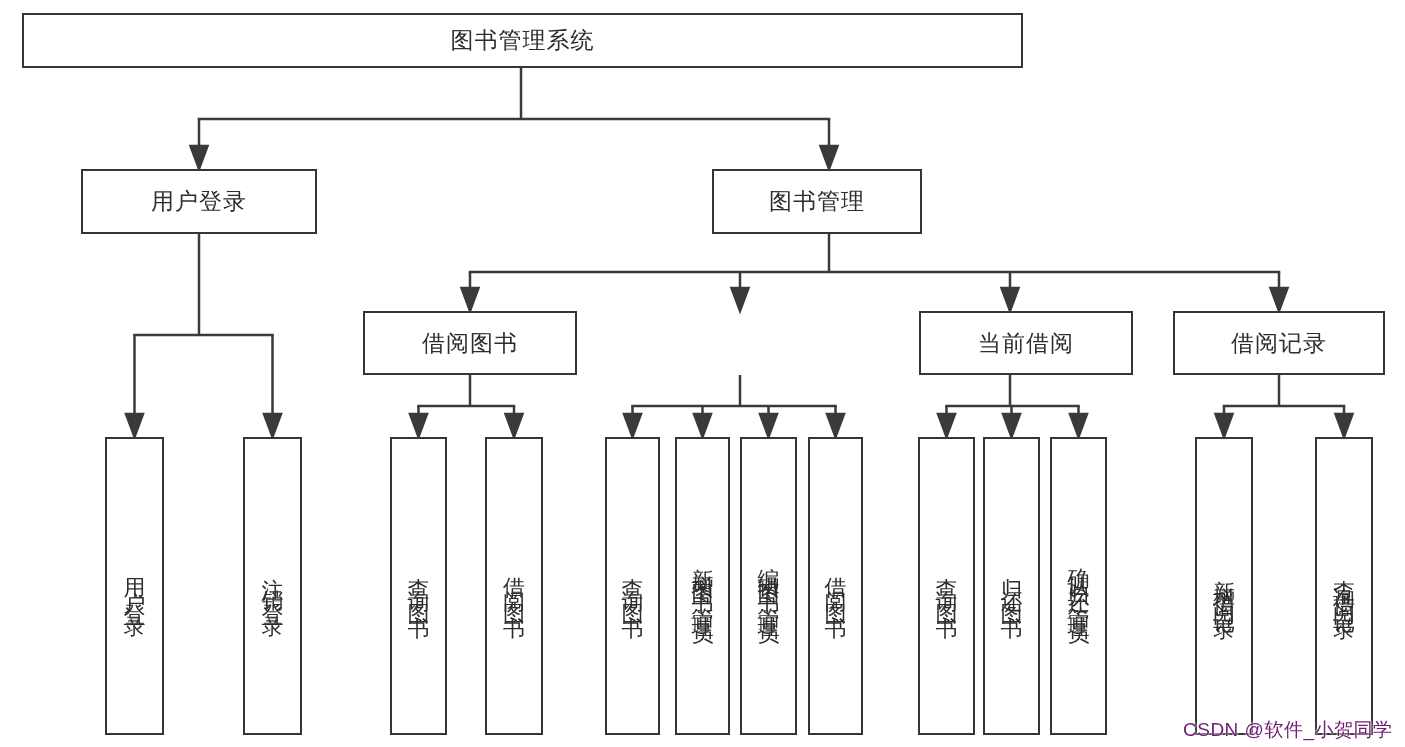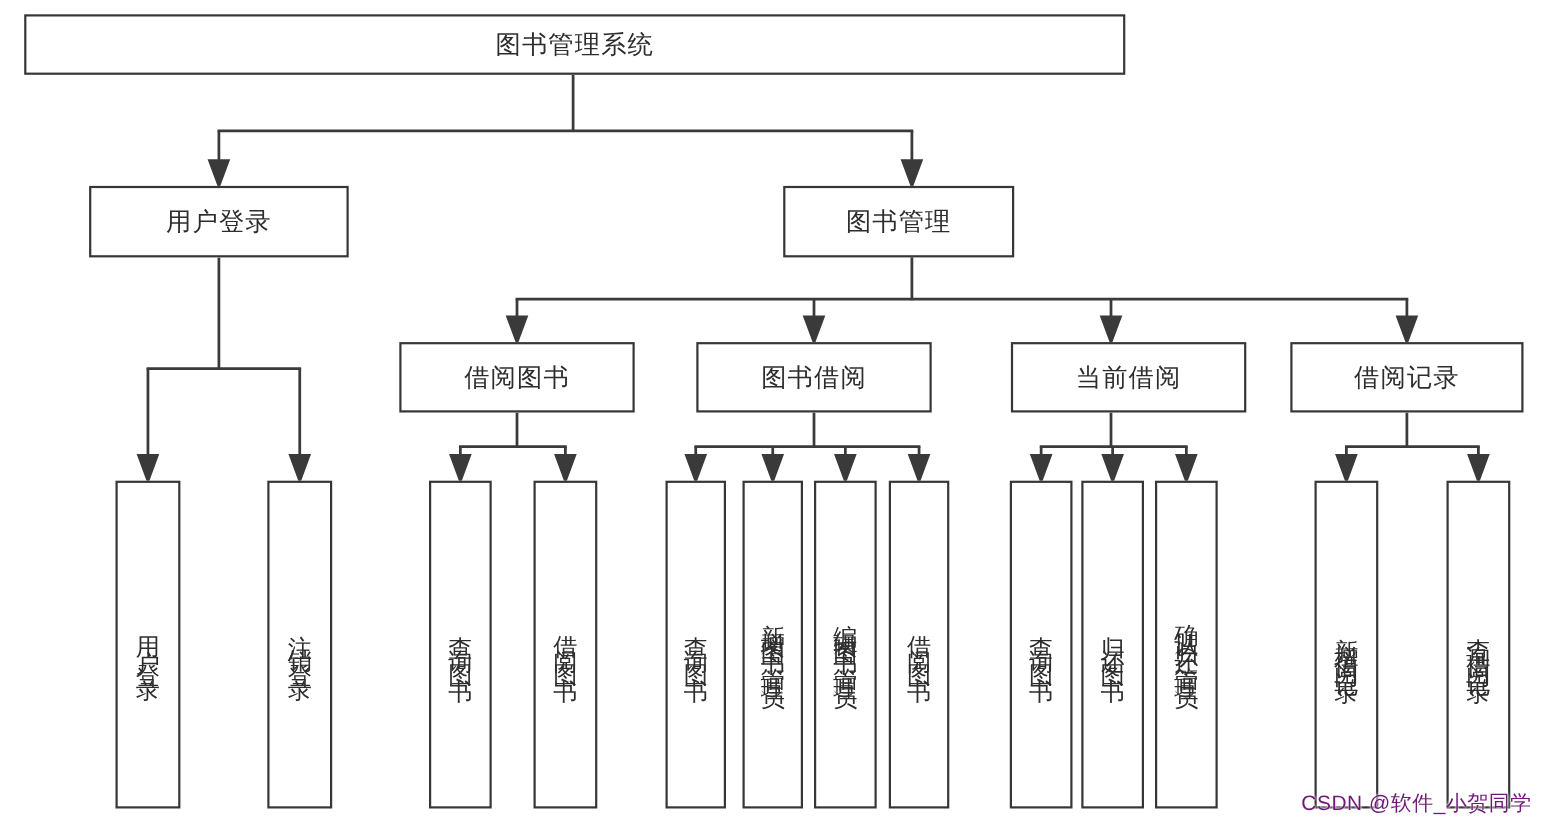--- a/index.html
+++ b/index.html
@@ -115,23 +115,20 @@
   <div class="node hnode" style="left:81px;top:169px;width:236px;height:65px;">
     <span>用户登录</span>
   </div>
   <div class="node hnode" style="left:712px;top:169px;width:210px;height:65px;">
     <span>图书管理</span>
   </div>
 
   <div class="node hnode" style="left:363px;top:311px;width:214px;height:64px;">
     <span>借阅图书</span>
   </div>
-  <div class="node hnode" style="left:633px;top:311px;width:214px;height:64px;">
-    <span>图书借阅</span>
-  </div>
   <div class="node hnode" style="left:903px;top:311px;width:214px;height:64px;margin-left:16px;">
     <span>当前借阅</span>
   </div>
   <div class="node hnode" style="left:1173px;top:311px;width:212px;height:64px;">
     <span>借阅记录</span>
   </div>
 
   <div class="node leaf sp4" style="left:105px;top:437px;width:59px;height:298px;">
     <span>用户登录</span>
   </div>

